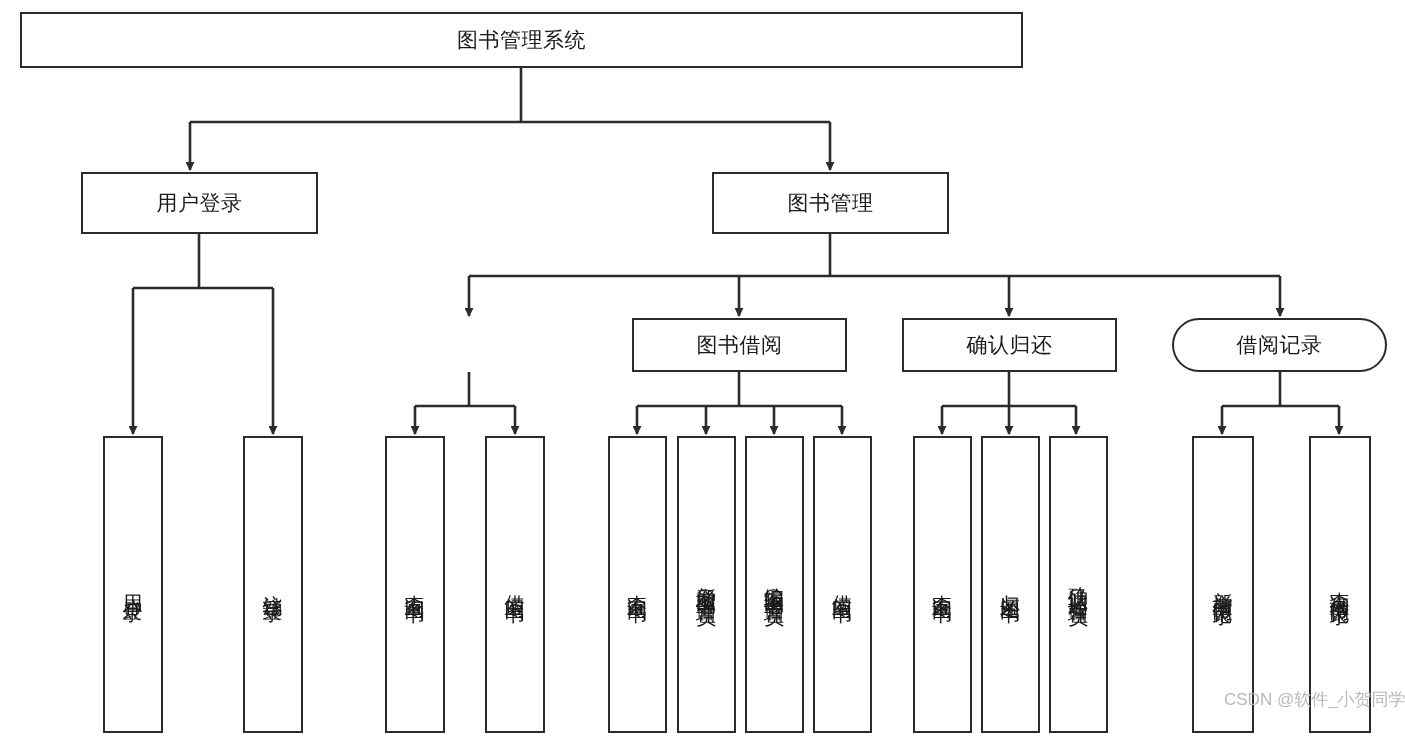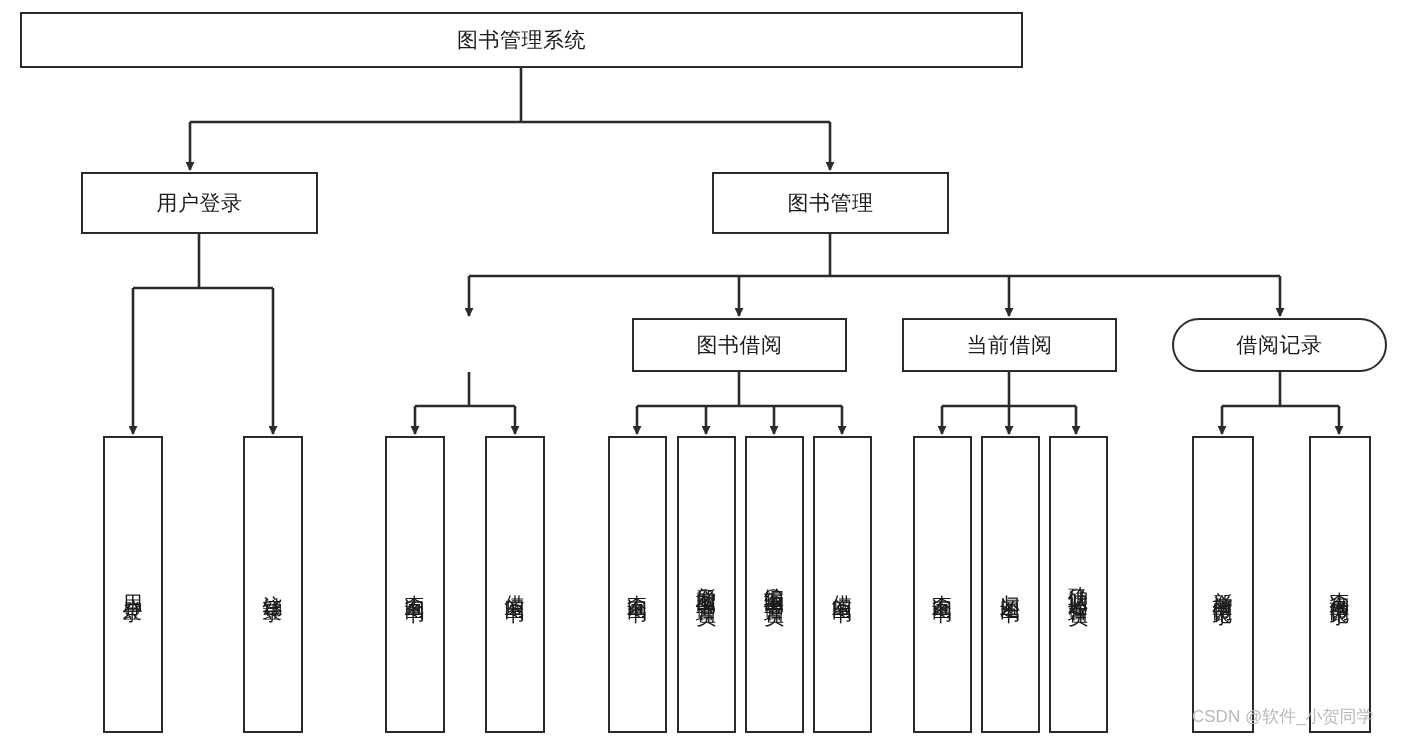--- a/index.html
+++ b/index.html
@@ -139,21 +139,21 @@
   <div class="node horiz" style="left:712px; top:172px; width:237px; height:62px;">
     <span class="label">图书管理</span>
   </div>
 
 
   <div class="node horiz" style="left:632px; top:318px; width:215px; height:54px;">
     <span class="label">图书借阅</span>
   </div>
 
   <div class="node horiz" style="left:902px; top:318px; width:215px; height:54px;">
-    <span class="label">当前借阅</span>
+    <span class="label">确认归还</span>
   </div>
 
   <div class="node horiz" style="left:1172px; top:318px; width:215px; height:54px;border-radius:27px;">
     <span class="label">借阅记录</span>
   </div>
 
   <div class="node vert" style="left:103px; top:436px; width:60px; height:297px;">
     <span class="label">用户登录</span>
   </div>
 
@@ -198,15 +198,15 @@
   </div>
 
   <div class="node vert" style="left:1192px; top:436px; width:62px; height:297px;">
     <span class="label">新增借阅记录</span>
   </div>
 
   <div class="node vert" style="left:1309px; top:436px; width:62px; height:297px;">
     <span class="label">查询借阅记录</span>
   </div>
 
-  <div class="watermark" style="left:1192px; top:705px;">CSDN @软件_小贺同学</div>
+  <div class="watermark" style="left:1192px; top:688px;padding-left:32px;">CSDN @软件_小贺同学</div>
 
 </div>
 
 </body></html>

